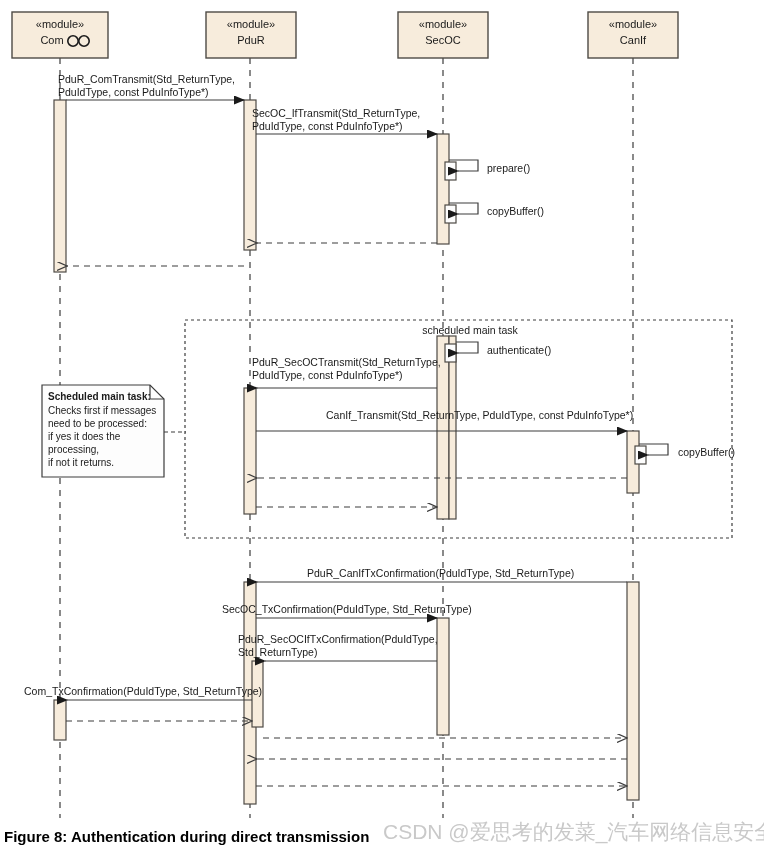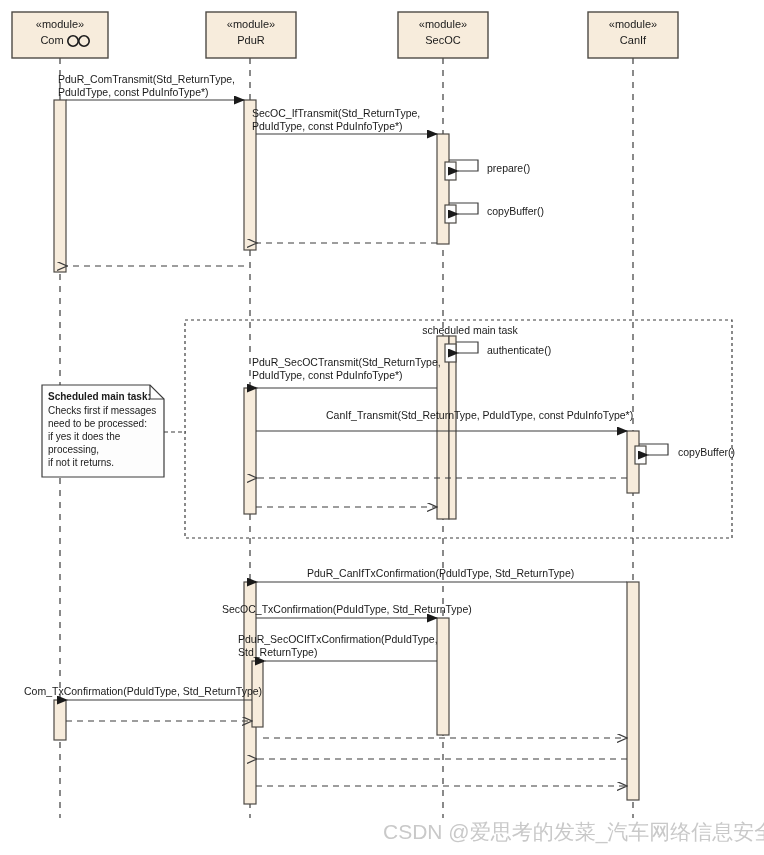--- a/index.html
+++ b/index.html
@@ -247,14 +247,15 @@
       <text class="lbl-note" x="48" y="414">Checks first if  messages</text>
       <text class="lbl-note" x="48" y="427">need to be processed:</text>
       <text class="lbl-note" x="48" y="440">if yes it does the</text>
       <text class="lbl-note" x="48" y="453">processing,</text>
       <text class="lbl-note" x="48" y="466">if not it returns.</text>
     </g>
 
   </svg>
 
   <div id="watermark">CSDN @爱思考的发菜_汽车网络信息安全</div>
+  <div id="caption">Figure 8: Authentication during direct transmission</div>
 
 </div>
 
 </body></html>

